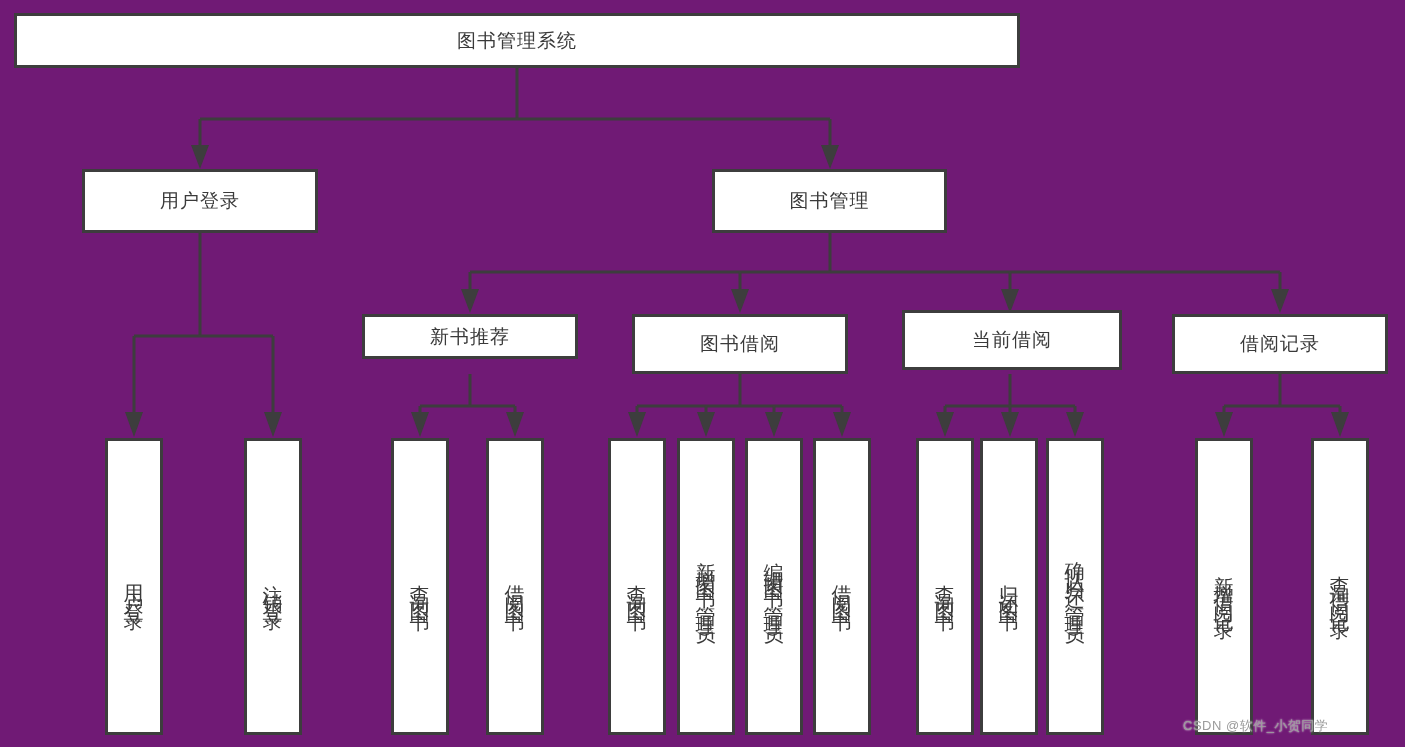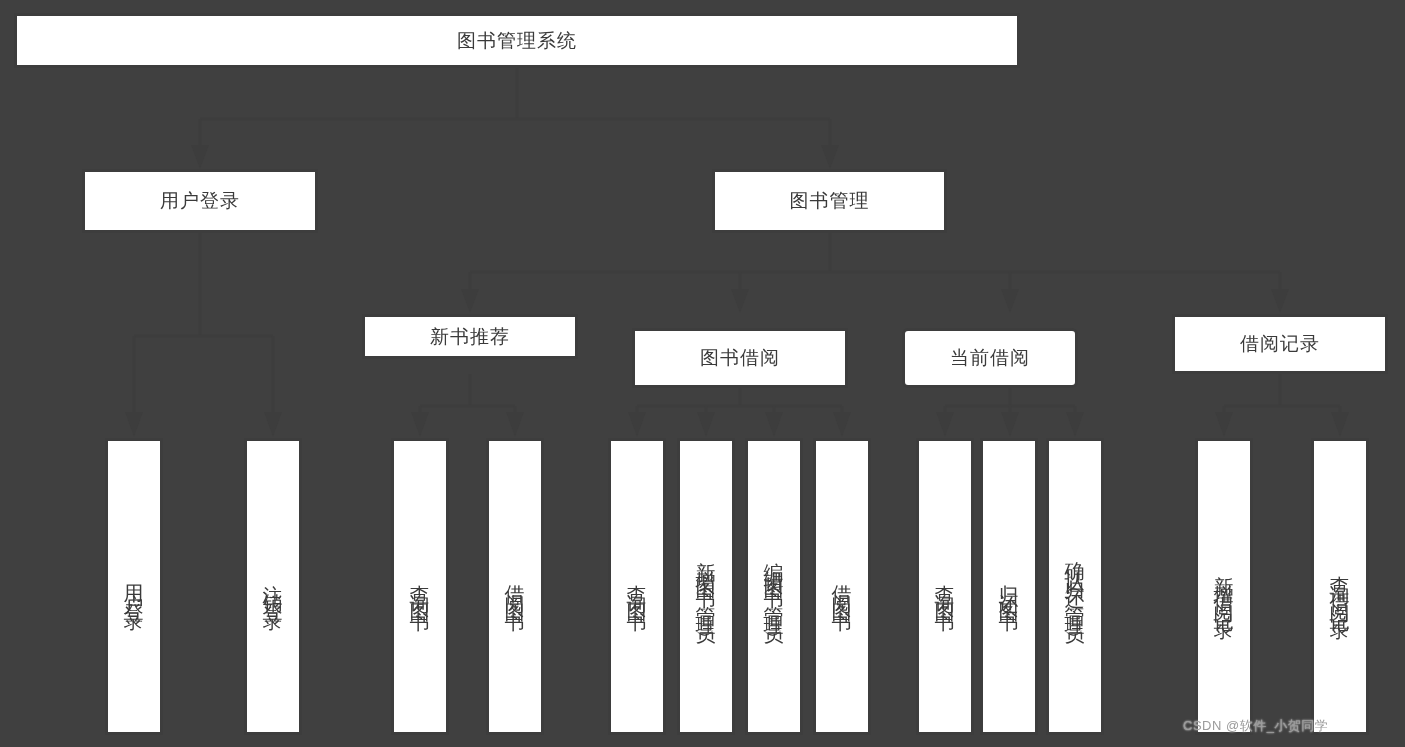--- a/index.html
+++ b/index.html
@@ -5,21 +5,21 @@
   html, body {
     margin: 0;
     padding: 0;
     background: #ffffff;
     font-family: "Liberation Sans", "DejaVu Sans", sans-serif;
   }
   #stage {
     position: relative;
     width: 1405px;
     height: 747px;
-    background: #404040;
+    background: #701a75;
     overflow: hidden;
   }
   #wires {
     position: absolute;
     left: 0; top: 0;
     width: 1405px; height: 747px;
   }
   .hbox {
     position: absolute;
     box-sizing: border-box;
@@ -55,22 +55,22 @@
     white-space: nowrap;
     line-height: 1;
   }
   
   #n-root    { left: 14px;  top: 13px;  width: 1006px; height: 55px; }
   
   #n-login   { left: 82px;  top: 169px; width: 236px; height: 64px; }
   #n-mgmt    { left: 712px; top: 169px; width: 235px; height: 64px; }
   
   #n-newbook { left: 362px;  top: 314px; width: 216px; height: 45px; }
-  #n-borrow  { left: 632px;  top: 314px; width: 216px; height: 60px; margin-top: 14px; }
-  #n-current { left: 902px;  top: 328px; width: 176px; height: 60px; border-radius: 6px; }
+  #n-borrow  { left: 632px;  top: 314px; width: 216px; height: 60px; }
+  #n-current { left: 902px;  top: 310px; width: 220px; height: 60px; }
   #n-records { left: 1172px; top: 314px; width: 216px; height: 60px; }
   
   #v-0 { left: 105px; }
   #v-1 { left: 244px; }
   #v-2 { left: 391px; }
   #v-3 { left: 486px; }
   #v-4 { left: 608px; }
   #v-5 { left: 677px; }
   #v-6 { left: 745px; }
   #v-7 { left: 813px; }

